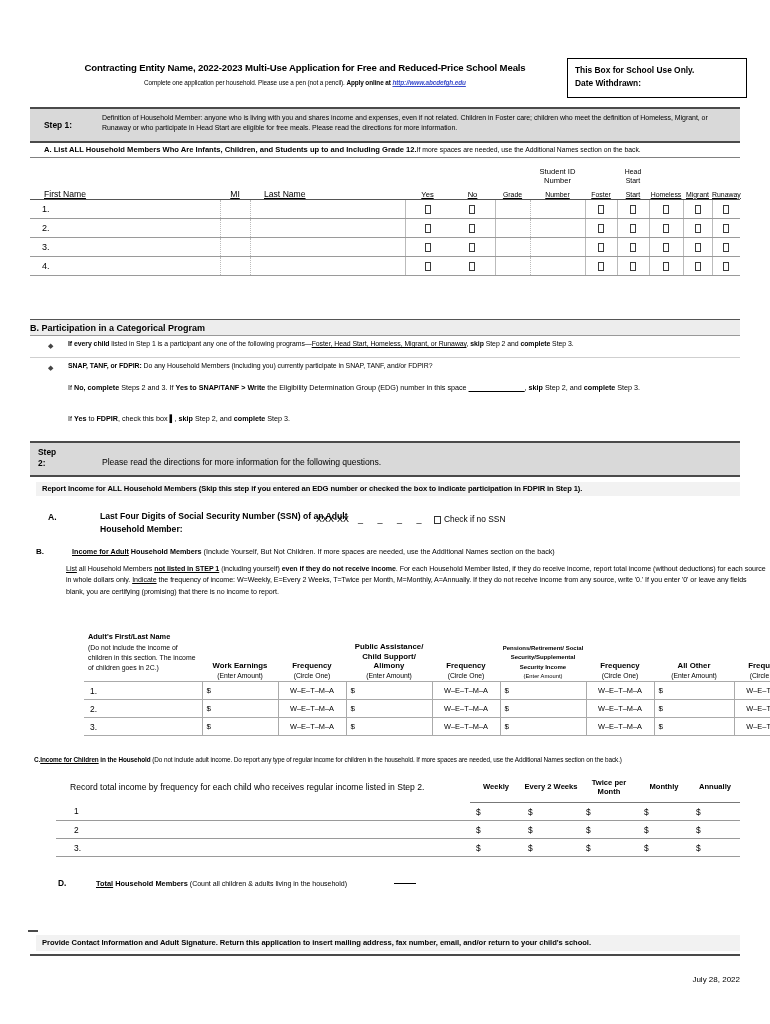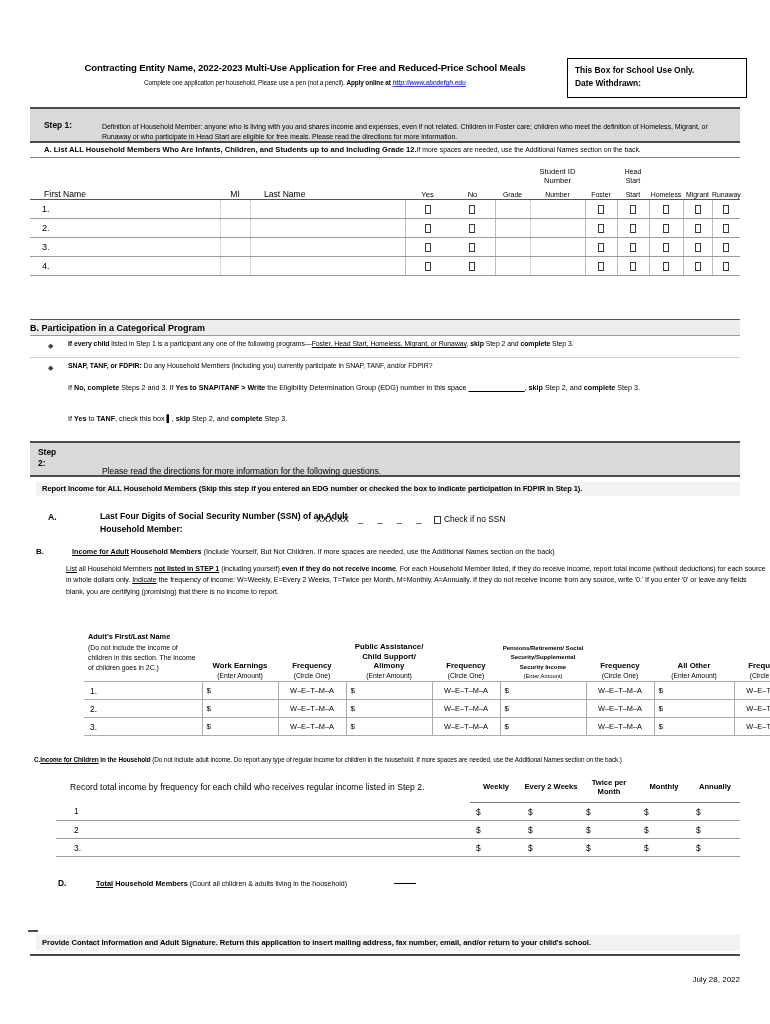--- a/index.html
+++ b/index.html
@@ -77,21 +77,20 @@
     box-sizing: border-box;
   }
   .step-label {
     font-weight: bold;
     font-size: 8.4px;
   }
   .step-text {
     font-size: 7px;
     line-height: 1.45;
     letter-spacing: -0.05px;
-    margin-top: 9px;
   }
 
   .light-bar {
     position: absolute;
     background: #f2f2f2;
     box-sizing: border-box;
   }
 
   
   #step1-bar {
@@ -131,21 +130,21 @@
   }
   .t1 td, .t1 th {
     padding: 0;
     vertical-align: bottom;
     font-weight: normal;
     text-align: center;
     font-size: 7.6px;
   }
   .t1 .hrow-top td { height: 22px; }
   .t1 .hrow-mid td { height: 22px; }
-  .t1 .hrow-bot td { height: 14px; }
+  .t1 .hrow-bot td { height: 14px; text-decoration: underline; }
   .t1 .list-label {
     text-align: left;
     font-weight: bold;
     font-size: 8px;
     padding-left: 14px;
     vertical-align: top;
     padding-top: 3px;
   }
   .t1 .colname {
     text-align: left;
@@ -590,21 +589,21 @@
   <div class="bullet-row" style="top:360px; height:16px; border-bottom:none;">
     <span class="bullet-dot">◆</span>
     <span class="bullet-text"><b>SNAP, TANF, or FDPIR:</b><span> Do any Household Members (including you) currently participate in SNAP, TANF, and/or FDPIR?</span></span>
   </div>
 
   <div class="para" style="top:383px;">
     <span>If </span><b>No, complete</b><span> Steps 2 and 3. If </span><b>Yes to SNAP/TANF &gt; Write</b><span> the Eligibility Determination Group (EDG) number in this space </span><span class="u">______________</span><span>, </span><b>skip</b><span> Step 2, and </span><b>complete</b><span> Step 3.</span>
   </div>
 
   <div class="para" style="top:414px;">
-    <span>If </span><b>Yes</b><span> to </span><b>TANF</b><span>, check this box </span><b>▌</b><span>, </span><b>skip</b><span> Step 2, and </span><b>complete</b><span> Step 3.</span>
+    <span>If </span><b>Yes</b><span> to </span><b>FDPIR</b><span>, check this box </span><b>▌</b><span>, </span><b>skip</b><span> Step 2, and </span><b>complete</b><span> Step 3.</span>
   </div>
 
   <div class="step-bar" id="step2-bar">
     <span class="step-label"><span>Step</span><br><span>2:</span></span>
     <span class="step-text">Please read the directions for more information for the following questions.</span>
   </div>
 
   <div class="light-bar" id="report-bar">
     <span>Report Income for ALL Household Members (Skip this step if you entered an EDG number or checked the box to indicate participation in FDPIR in Step 1).</span>
   </div>

